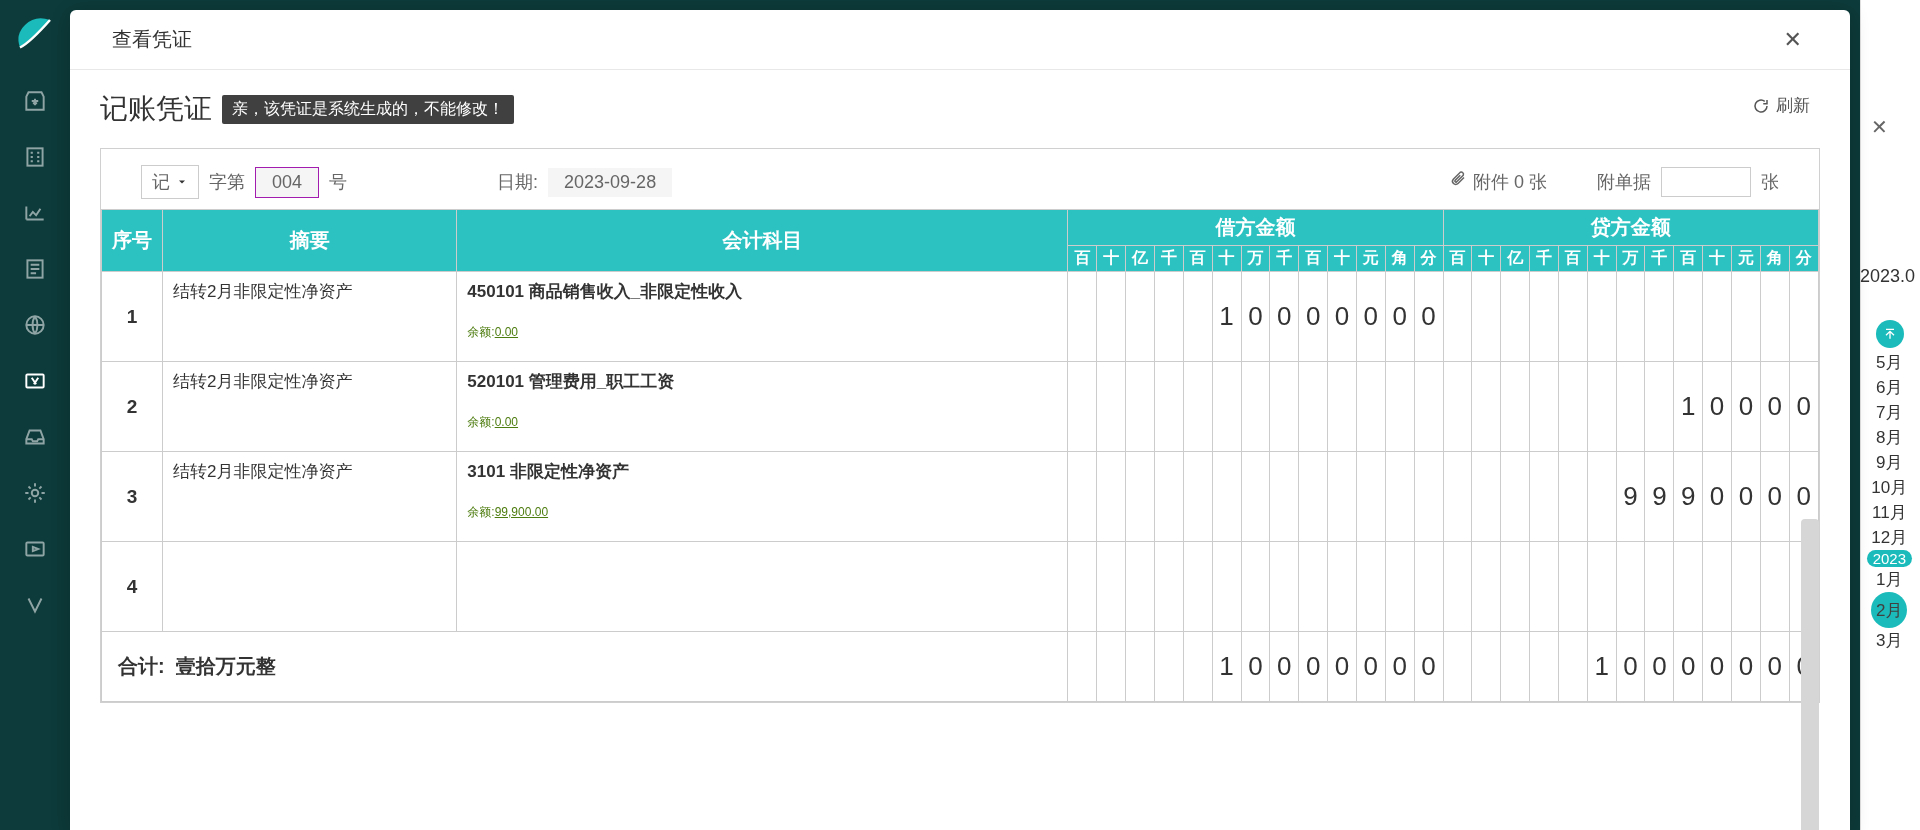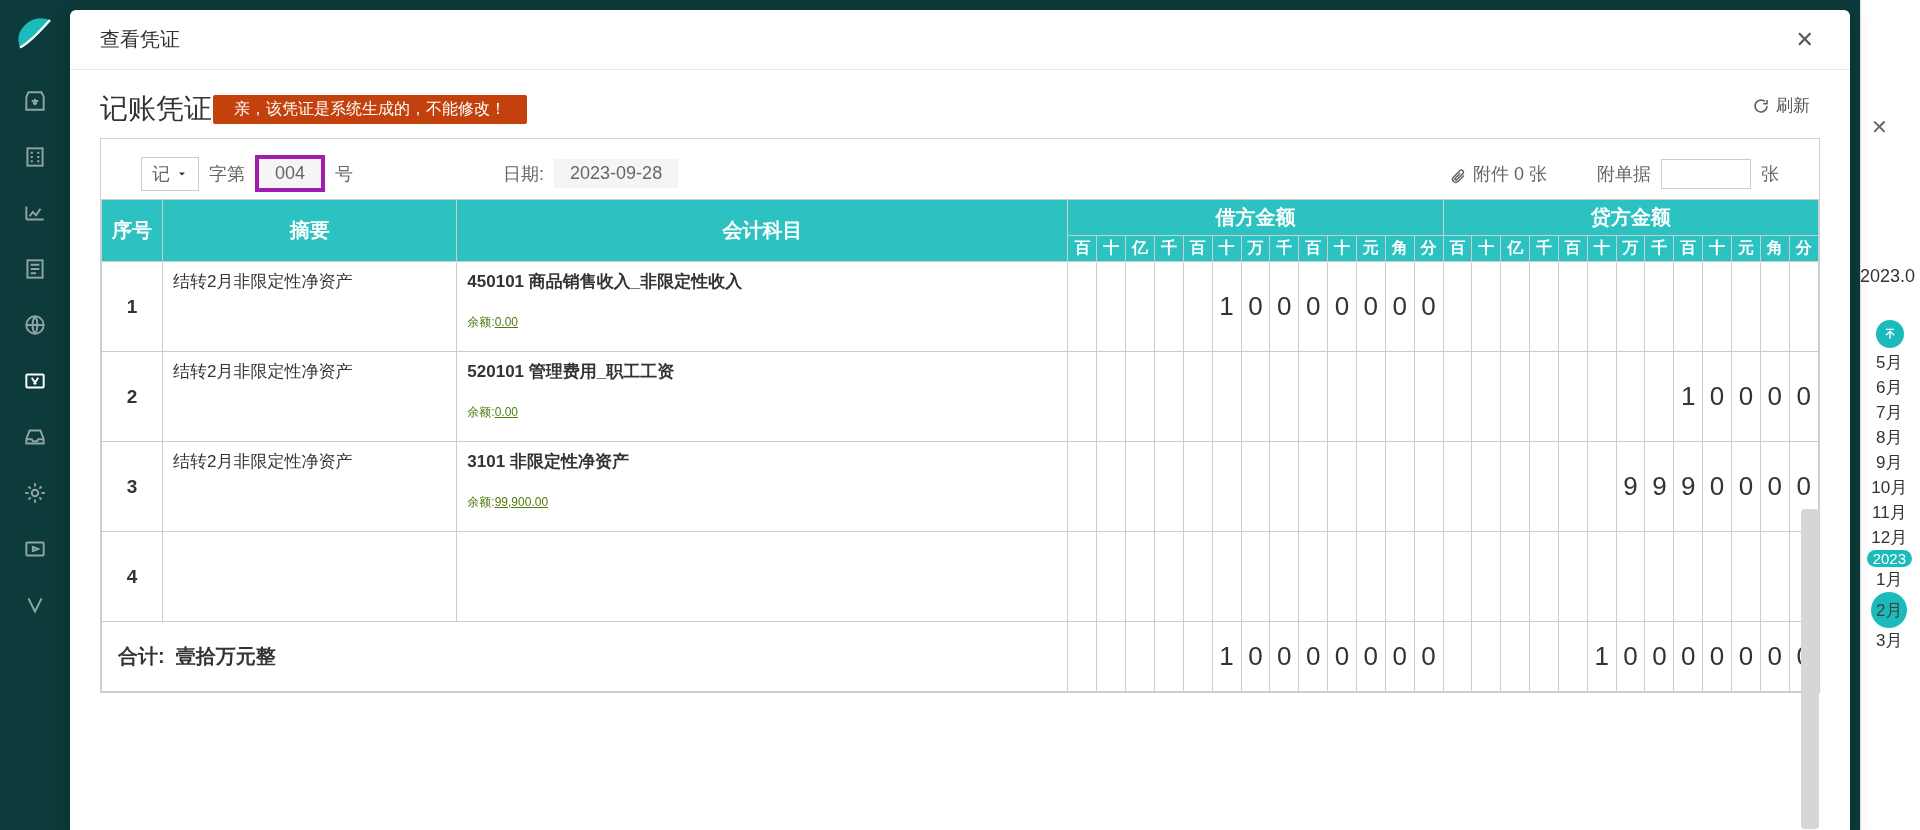--- a/index.html
+++ b/index.html
@@ -13,35 +13,35 @@
 .right-edge{position:absolute;right:0;top:0;width:60px;height:100%;background:#fff;border-left:1px solid #e0e0e0;display:flex;flex-direction:column;align-items:center;padding-top:115px}
 .right-edge .close-x{position:absolute;top:115px;left:10px;font-size:20px;color:#666;cursor:pointer}
 .right-edge .year-partial{position:absolute;top:266px;right:5px;font-size:18px;color:#333}
 .month-col{position:absolute;right:8px;top:350px;display:flex;flex-direction:column;align-items:center}
 .month-col .m{font-size:17px;color:#333;cursor:pointer;padding:1px 4px}
 .month-col .badge2023{background:#1bbbbb;color:#fff;border-radius:10px;padding:0 6px;font-size:15px}
 .month-col .m.active{background:#1bbbbb;color:#404040;border-radius:50%;width:36px;height:36px;display:flex;align-items:center;justify-content:center}
 .scroll-top{position:absolute;right:16px;top:320px;width:28px;height:28px;border-radius:50%;background:#1bbbbb;color:#fff;display:flex;align-items:center;justify-content:center;cursor:pointer}
 .top-frag{position:absolute;right:0;top:42px;width:60px;height:30px;color:#555;font-size:18px;display:flex;align-items:center;justify-content:center}
 .modal-wrap{position:absolute;left:70px;top:10px;right:70px;bottom:0;background:#fff;border-radius:6px 6px 0 0;box-shadow:0 4px 20px rgba(0,0,0,.2);display:flex;flex-direction:column}
-.modal-header{height:60px;padding:0 30px;display:flex;align-items:center;justify-content:space-between;border-bottom:1px solid #e8e8e8}
+.modal-header{height:60px;padding:0 42px;display:flex;align-items:center;justify-content:space-between;border-bottom:1px solid #e8e8e8}
 .modal-header .title{font-size:20px;color:#333;font-weight:500}
 .modal-header .close{font-size:22px;color:#555;cursor:pointer;padding:6px}
 .modal-body{flex:1;padding:20px 30px;overflow:auto;position:relative}
-.voucher-top{display:flex;align-items:center;gap:1px;margin-bottom:10px}
+.voucher-top{display:flex;align-items:center;gap:10px;margin-bottom:20px}
 .voucher-top .v-title{font-size:28px;color:#333}
-.voucher-top .warn-tag{background:#c2410c;color:#fff;padding:4px 21px;font-size:16px;border-radius:2px}
+.voucher-top .warn-tag{background:#404040;color:#fff;padding:4px 10px;font-size:16px;border-radius:2px}
 .refresh{position:absolute;right:40px;top:24px;color:#555;font-size:17px;display:flex;align-items:center;gap:6px;cursor:pointer}
 .voucher-panel{border:1px solid #d0d0d0;margin-top:10px;padding-top:60px;position:relative}
 .meta-row{position:absolute;top:16px;left:40px;right:40px;display:flex;align-items:center;font-size:18px;color:#666;gap:10px}
 .meta-row .sel-ji{border:1px solid #ccc;padding:4px 10px;display:flex;align-items:center;gap:6px;background:#fff}
-.meta-row .num-box{border:4px solid #a21caf;background:#f5f5f5;padding:4px 16px}
+.meta-row .num-box{border:1px solid #a21caf;background:#f5f5f5;padding:4px 16px}
 .meta-row .date-box{background:#f5f5f5;padding:4px 16px}
 .meta-row .spacer{flex:1}
-.meta-row .attach{display:flex;align-items:flex-end;gap:6px}
+.meta-row .attach{display:flex;align-items:flex-start;gap:6px}
 .meta-row .attach-input{border:1px solid #ccc;width:90px;height:30px;background:#fff}
 .vt{width:100%;border-collapse:collapse;table-layout:fixed}
 .vt th,.vt td{border:1px solid #ccc}
 .vt thead th{background:#2cc2c2;color:#fff;font-weight:600;font-size:20px;text-align:center;padding:4px 2px}
 .vt thead tr:nth-child(2) th{font-size:16px;padding:2px 0}
 .vt .sub-col{width:25.5px}
 .vt tbody td{height:90px;vertical-align:top;padding:8px 10px;font-size:17px;color:#333}
 .vt tbody td.idx{text-align:center;vertical-align:middle;font-size:19px;font-weight:600}
 .vt tbody td.digit{padding:0;text-align:center;vertical-align:middle;font-size:26px;font-weight:500;color:#333;position:relative}
 .vt tbody td.digit.sep-left{border-left:1px solid #a8d6ee}

